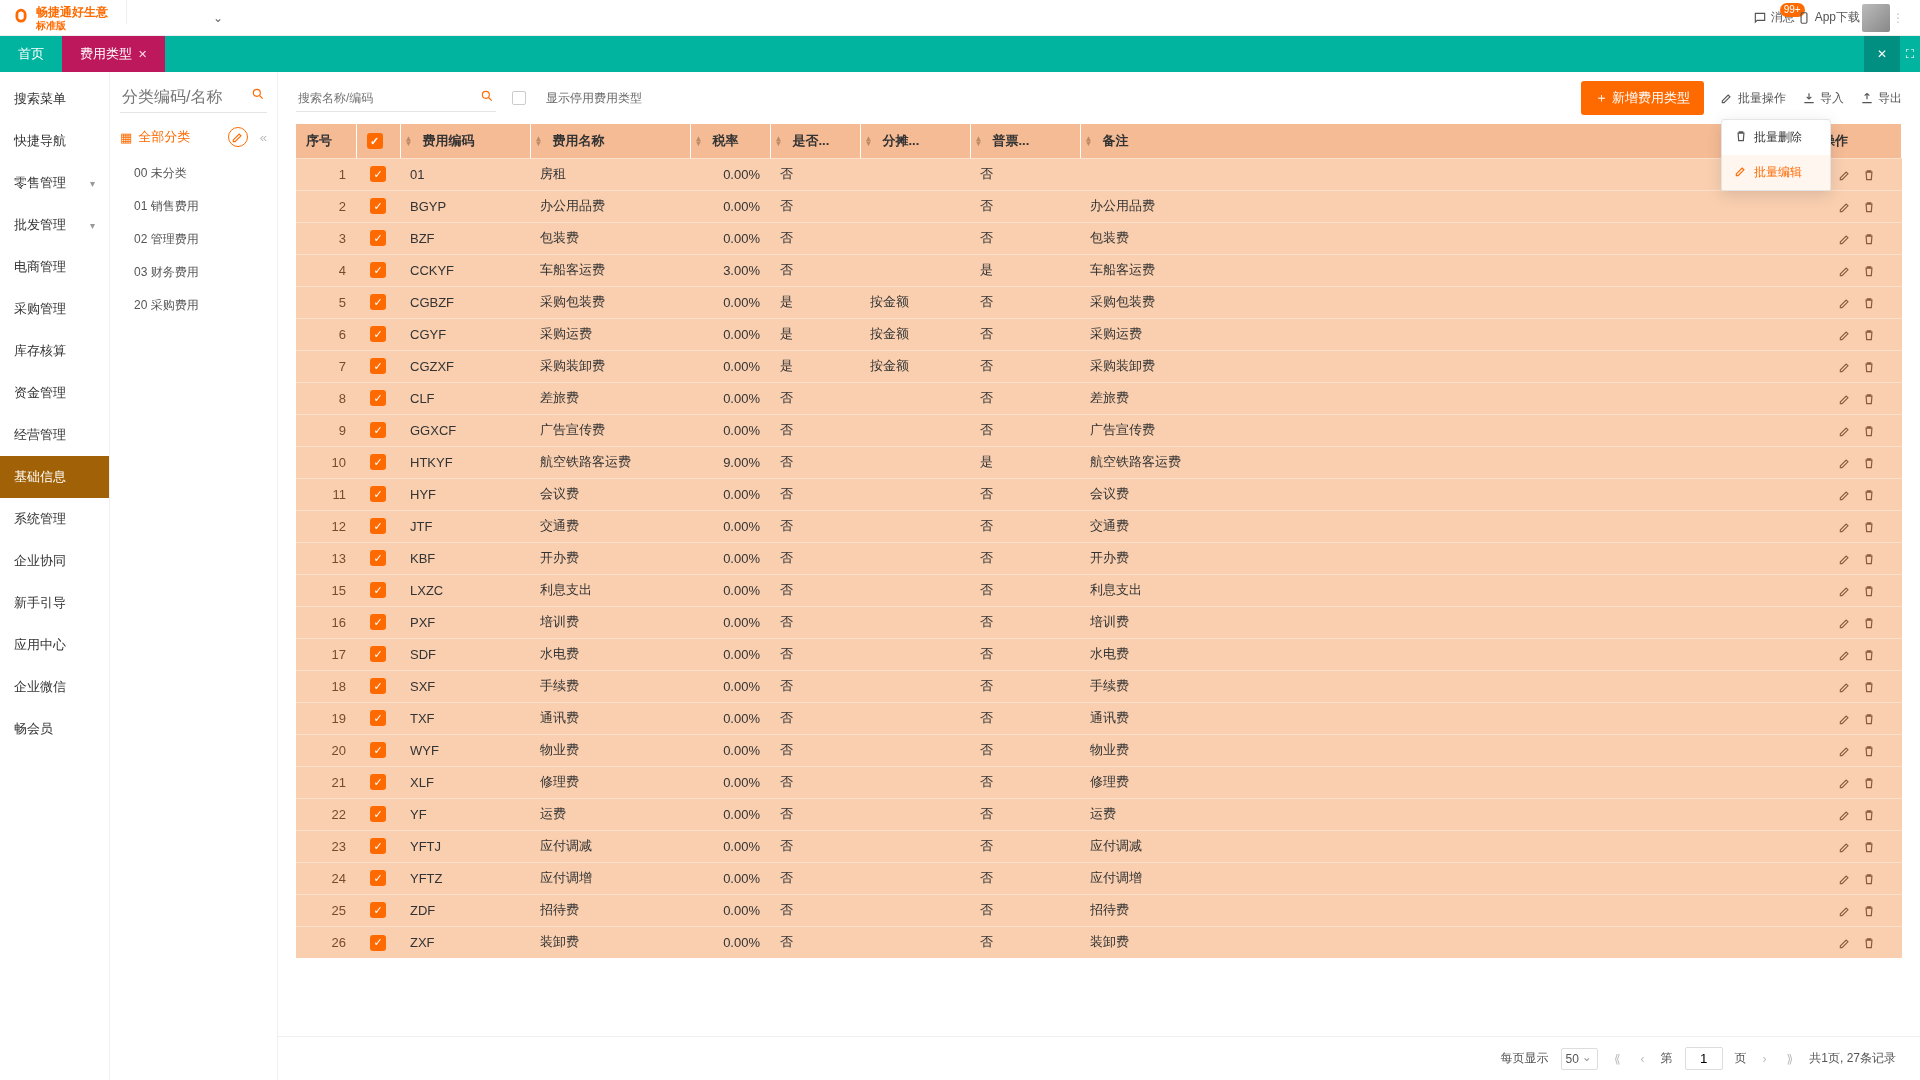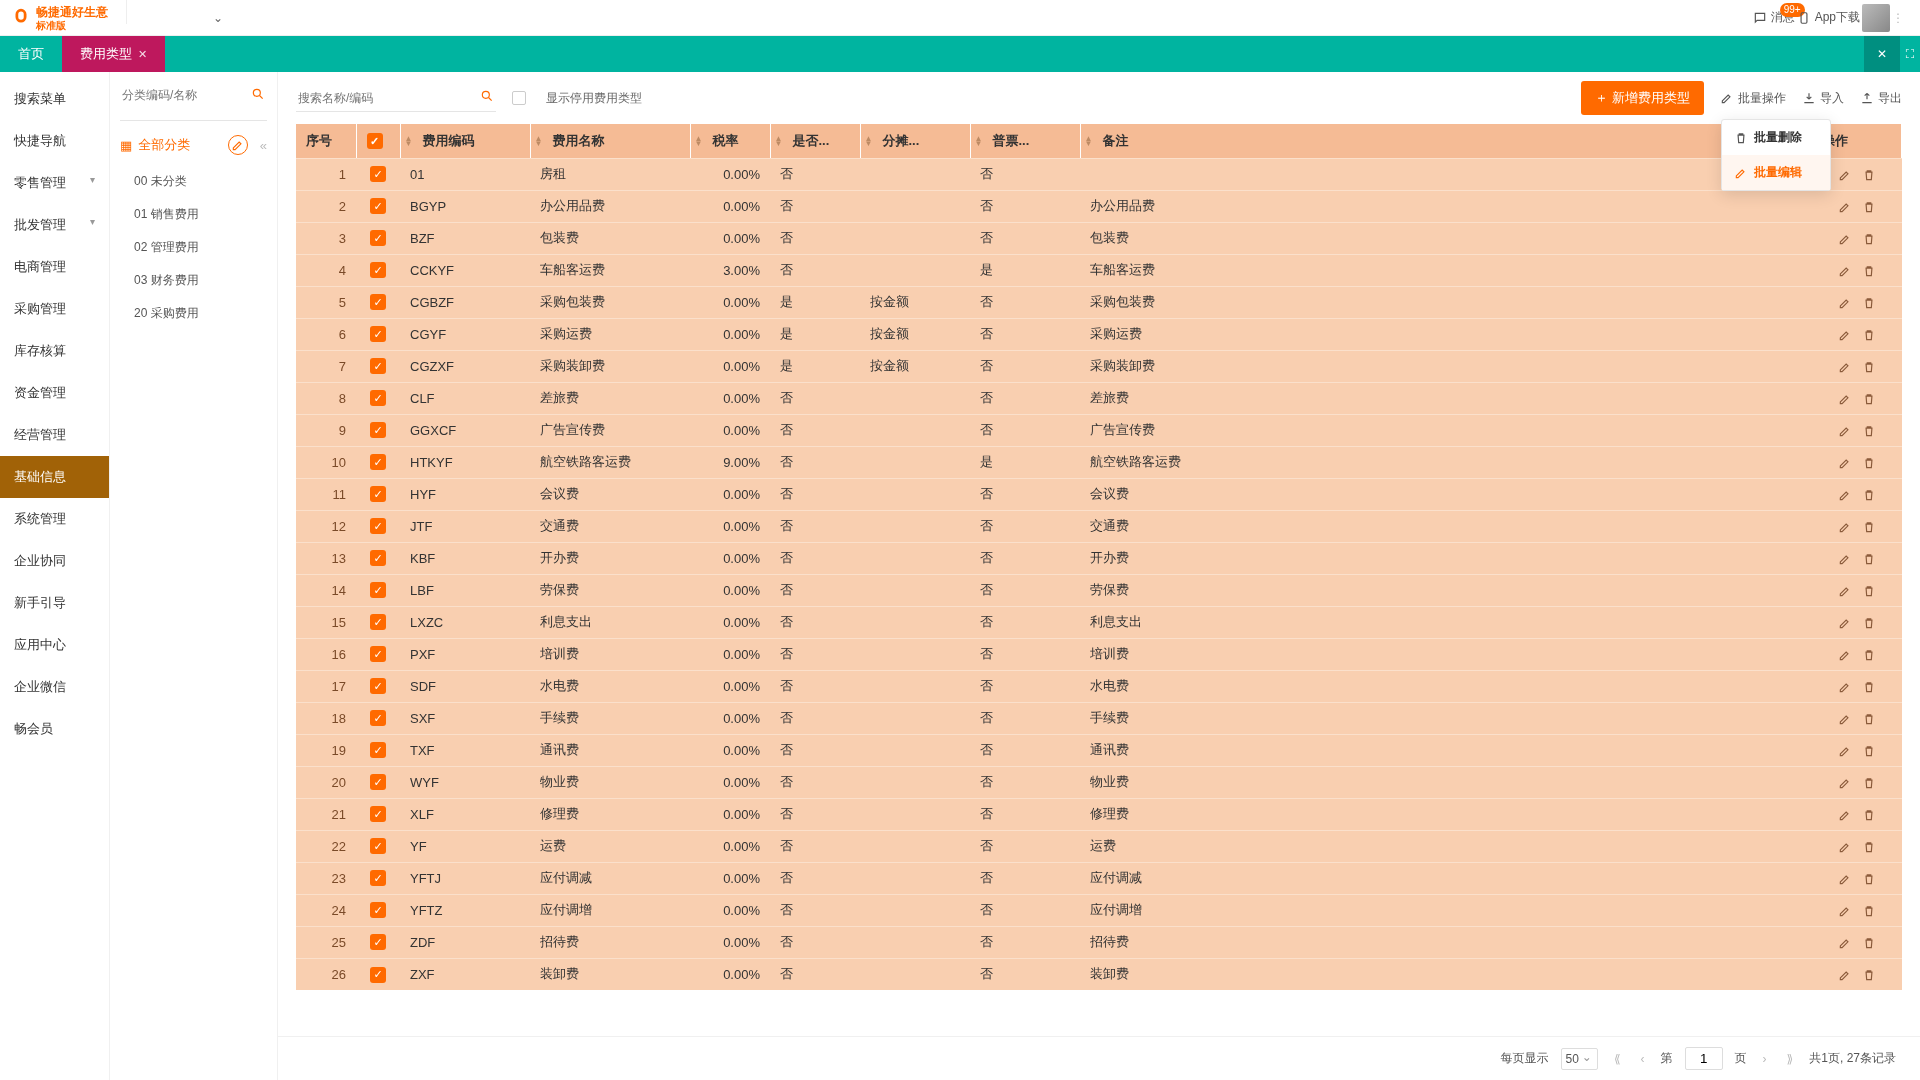--- a/index.html
+++ b/index.html
@@ -25,48 +25,48 @@
   .tab .close-x { font-size: 11px; opacity: .85; }
   .tab-actions { margin-left: auto; display: flex; align-items: center; }
   .tab-close-all { width: 36px; height: 36px; display: flex; align-items: center; justify-content: center; background: #008f80; color: #fff; cursor: pointer; }
   .tab-expand { width: 20px; display: flex; align-items: center; justify-content: center; color: #fff; cursor: pointer; }
 
   
   .body { flex: 1; display: flex; min-height: 0; }
 
   
   .leftnav { width: 110px; background: #fff; border-right: 1px solid #f0f0f0; padding-top: 6px; }
-  .nav-item { padding: 12px 14px; font-size: 13px; color: #333; cursor: pointer; display: flex; align-items: flex-start; justify-content: space-between; }
+  .nav-item { padding: 12px 14px; font-size: 13px; color: #333; cursor: pointer; display: flex; align-items: center; justify-content: space-between; }
   .nav-item.active { background: #a16207; color: #fff; }
   .nav-caret { font-size: 10px; color: #999; }
 
   
   .treepanel { width: 168px; border-right: 1px solid #f0f0f0; padding: 10px 10px 0 10px; display: flex; flex-direction: column; }
   .tree-search { position: relative; margin-bottom: 10px; }
-  .tree-search input { width: 100%; border: none; border-bottom: 1px solid #e5e5e5; padding: 6px 24px 18px 2px; font-size: 12px; outline: none; }
+  .tree-search input { width: 100%; border: none; border-bottom: 1px solid #e5e5e5; padding: 6px 24px 6px 2px; font-size: 16px; outline: none; }
   .tree-search .sicon { position: absolute; right: 2px; top: 4px; color: #ff6a00; }
   .tree-header { display: flex; align-items: center; gap: 6px; color: #ff6a00; font-size: 13px; padding: 4px 0 10px 0; }
   .tree-header .edit-circle { margin-left: auto; width: 20px; height: 20px; border: 1px solid #ff6a00; border-radius: 50%; display: flex; align-items: center; justify-content: center; color: #ff6a00; font-size: 11px; cursor: pointer; }
   .tree-header .collapse { margin-left: 6px; color: #bbb; cursor: pointer; }
   .tree-list { list-style: none; }
   .tree-list li { padding: 8px 4px 8px 14px; font-size: 12px; color: #555; cursor: pointer; }
 
   
   .main { flex: 1; display: flex; flex-direction: column; min-width: 0; }
   .toolbar { height: 52px; display: flex; align-items: center; padding: 0 18px; gap: 16px; }
   .tb-search { position: relative; width: 200px; }
   .tb-search input { width: 100%; border: none; border-bottom: 1px solid #e5e5e5; padding: 6px 24px 6px 2px; font-size: 12px; outline: none; }
   .tb-search .sicon { position: absolute; right: 2px; top: 4px; color: #ff6a00; }
   .chk { display: flex; align-items: center; gap: 20px; color: #666; cursor: pointer; }
   .chk-box { width: 14px; height: 14px; border: 1px solid #ccc; border-radius: 2px; }
   .toolbar-right { margin-left: auto; display: flex; align-items: center; gap: 16px; position: relative; }
   .btn-primary { background: #ff6a00; color: #fff; padding: 8px 14px; border-radius: 3px; cursor: pointer; display: flex; align-items: center; gap: 4px; font-size: 13px; }
   .link-btn { display: flex; align-items: center; gap: 4px; color: #555; cursor: pointer; }
   .dropdown { position: absolute; top: 38px; left: 140px; width: 110px; background: #fff; border: 1px solid #e5e5e5; box-shadow: 0 4px 16px rgba(0,0,0,.12); border-radius: 3px; z-index: 50; }
-  .dropdown .dd-item { padding: 9px 12px; display: flex; align-items: center; gap: 6px; cursor: pointer; font-weight: bold; }
+  .dropdown .dd-item { padding: 9px 12px; display: flex; align-items: flex-start; gap: 6px; cursor: pointer; }
   .dropdown .dd-item.hover { color: #ff6a00; background: #fff6f0; }
 
   
   .tablewrap { flex: 1; overflow: auto; padding: 0 18px; }
   table.grid { width: 100%; border-collapse: collapse; table-layout: fixed; }
   table.grid th { background: #f5bb95; color: #333; font-weight: bold; height: 34px; font-size: 13px; text-align: left; padding: 0 10px; position: relative; border-right: 1px solid rgba(255,255,255,.25); }
   table.grid th .sort { position: absolute; left: 4px; top: 50%; transform: translateY(-50%); display: flex; flex-direction: column; line-height: 5px; color: #bd8a63; font-size: 8px; }
   table.grid th.with-sort { padding-left: 22px; }
   table.grid td { height: 32px; padding: 0 10px; font-size: 13px; background: #f9cfb0; border-top: 1px solid rgba(255,255,255,.35); }
   table.grid tr:nth-child(even) td { background: #f9cfb0; }
@@ -546,39 +546,20 @@
                 <td class="col-ops"><span class="row-ops">
                     <span><svg class="ic" viewBox="0 0 24 24">
                         <path d="M4 17l10-10 3 3-10 10H4z" fill="none" stroke="#8a5a3a" stroke-width="2"></path>
                       </svg></span>
                     <span><svg class="ic" viewBox="0 0 24 24">
                         <path d="M6 7h12M9 7V5h6v2m-8 0l1 13h8l1-13" fill="none" stroke="#8a5a3a" stroke-width="2"></path>
                       </svg></span>
                   </span></td>
               </tr>
               <tr>
-                <td class="col-idx">14</td>
-                <td class="col-chk"><span class="cell-chk">✓</span></td>
-                <td class="col-code">LBF</td>
-                <td class="col-name">劳保费</td>
-                <td class="col-rate">0.00%</td>
-                <td class="col-bool1">否</td>
-                <td class="col-alloc"></td>
-                <td class="col-bool2">否</td>
-                <td class="col-remark">劳保费</td>
-                <td class="col-ops"><span class="row-ops">
-                    <span><svg class="ic" viewBox="0 0 24 24">
-                        <path d="M4 17l10-10 3 3-10 10H4z" fill="none" stroke="#8a5a3a" stroke-width="2"></path>
-                      </svg></span>
-                    <span><svg class="ic" viewBox="0 0 24 24">
-                        <path d="M6 7h12M9 7V5h6v2m-8 0l1 13h8l1-13" fill="none" stroke="#8a5a3a" stroke-width="2"></path>
-                      </svg></span>
-                  </span></td>
-              </tr>
-              <tr>
                 <td class="col-idx">15</td>
                 <td class="col-chk"><span class="cell-chk">✓</span></td>
                 <td class="col-code">LXZC</td>
                 <td class="col-name">利息支出</td>
                 <td class="col-rate">0.00%</td>
                 <td class="col-bool1">否</td>
                 <td class="col-alloc"></td>
                 <td class="col-bool2">否</td>
                 <td class="col-remark">利息支出</td>
                 <td class="col-ops"><span class="row-ops">

